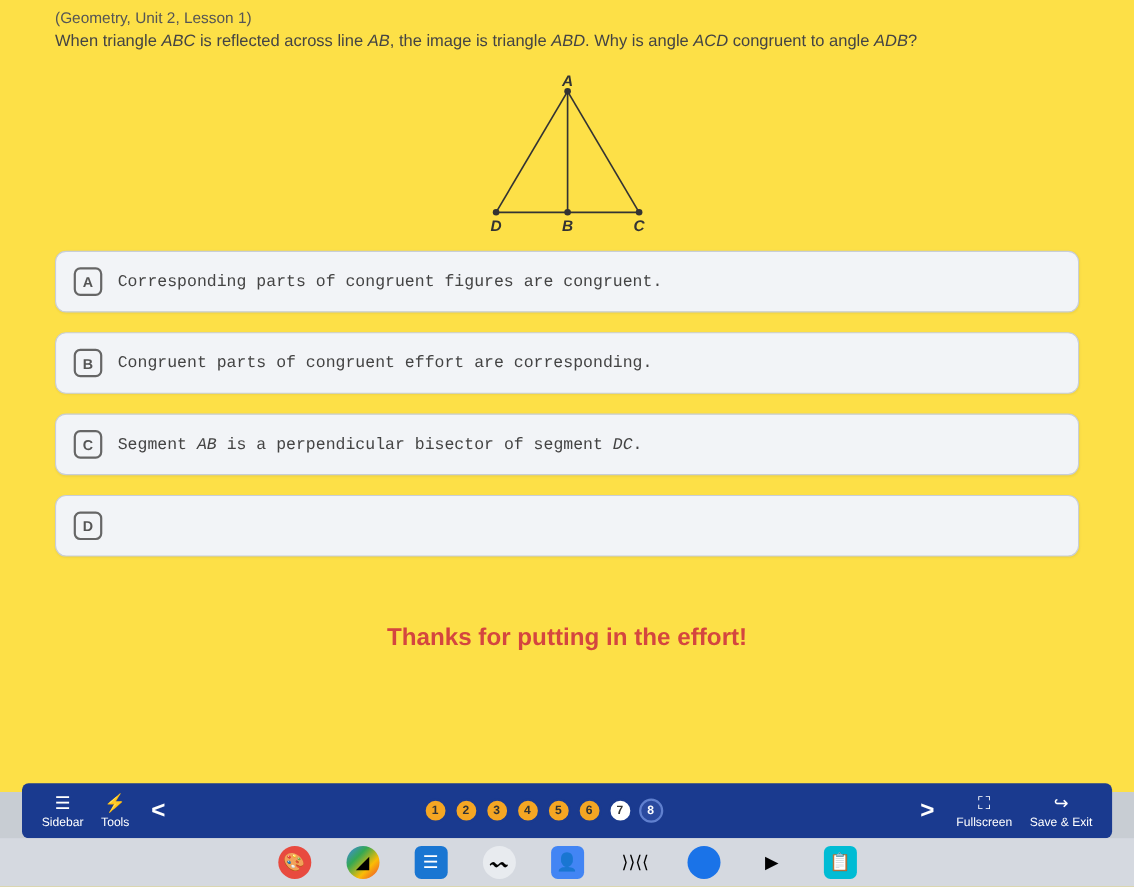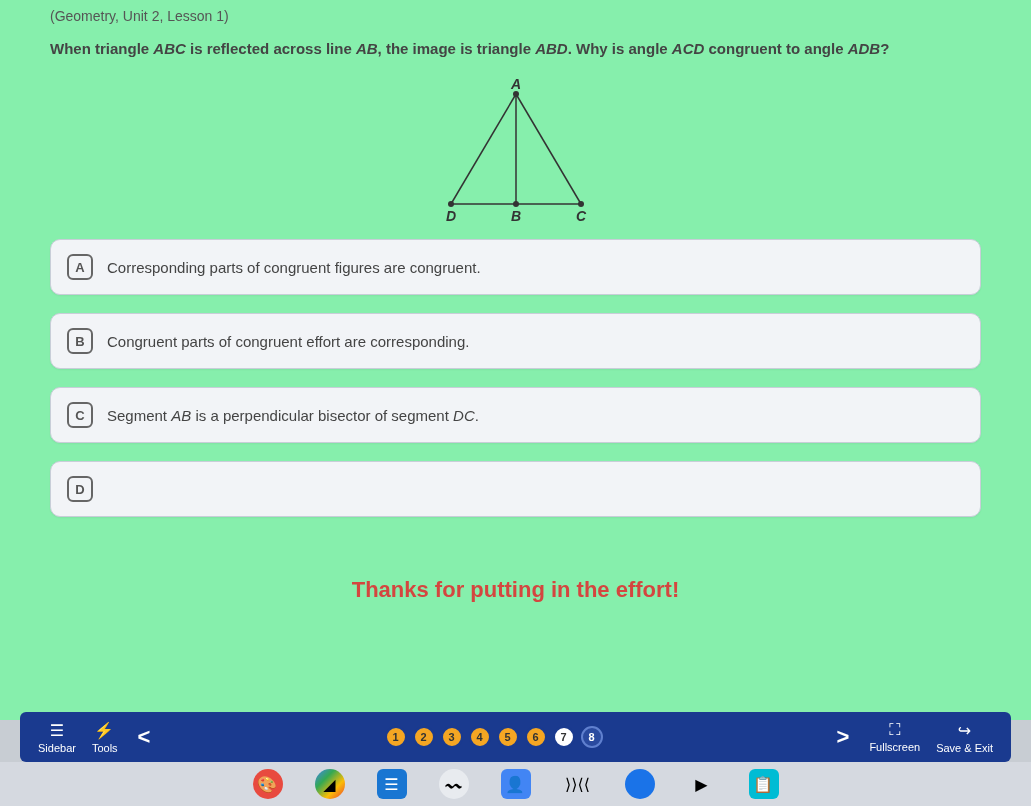--- a/index.html
+++ b/index.html
@@ -5,37 +5,36 @@
     * { margin: 0; padding: 0; box-sizing: border-box; }
     body {
       font-family: Arial, sans-serif;
       background: #c8cdd3;
       width: 1031px;
       height: 806px;
       overflow: hidden;
       position: relative;
     }
     .content-area {
-      background: #86efac;
+      background: #fde047;
       padding: 0 50px 20px 50px;
       height: 720px;
       overflow: hidden;
     }
     .breadcrumb {
       color: #555;
       font-size: 14px;
       padding-top: 8px;
       font-weight: 500;
     }
     .question-text {
       color: #444;
       font-size: 15px;
-      margin-top: 14px;
+      margin-top: 3px;
       line-height: 1.4;
-      font-weight: bold;
     }
     .italic { font-style: italic; }
     .figure-container {
       display: flex;
       justify-content: center;
       margin: 20px 0 10px 0;
     }
     .select-prompt {
       color: #555;
       font-size: 15px;
@@ -62,20 +61,21 @@
       align-items: center;
       justify-content: center;
       font-weight: bold;
       color: #555;
       font-size: 13px;
       flex-shrink: 0;
     }
     .choice-text {
       color: #444;
       font-size: 15px;
+      font-family: Liberation Mono, monospace;
     }
     .feedback-text {
       text-align: center;
       color: #d4463f;
       font-size: 22px;
       font-weight: bold;
       margin-top: 60px;
       font-family: Liberation Sans, sans-serif;
     }
     .bottom-bar {

